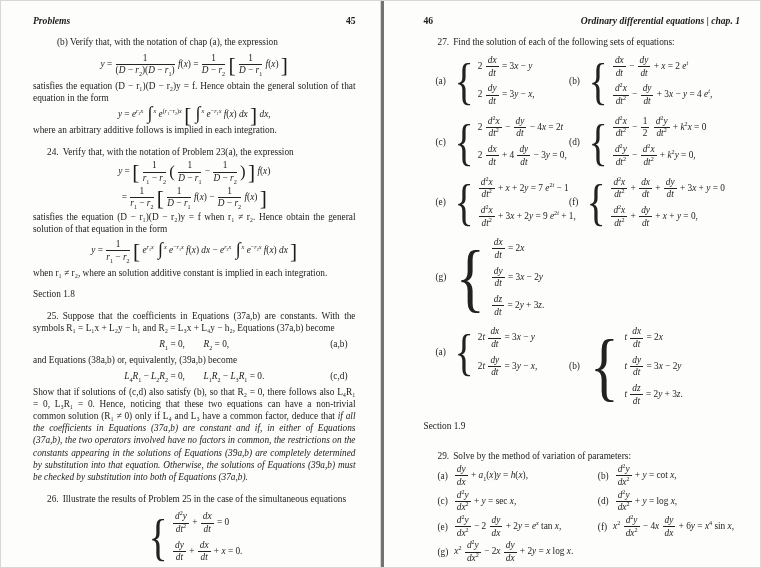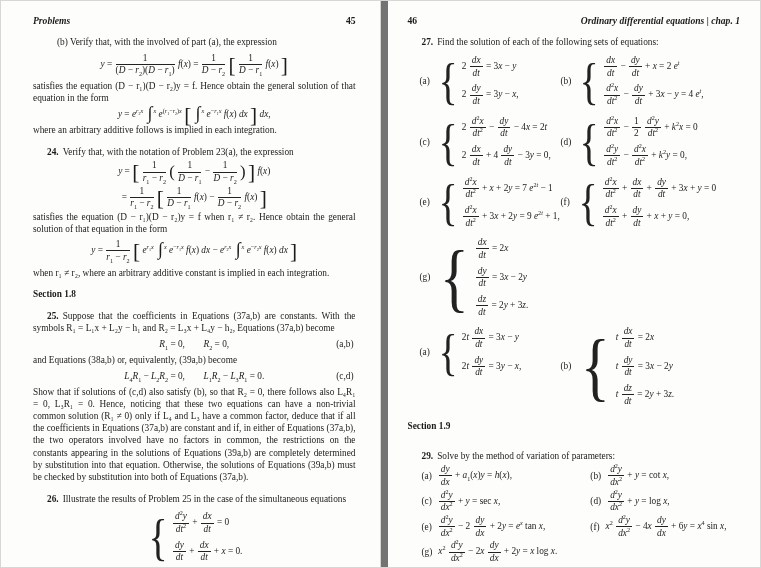--- a/index.html
+++ b/index.html
@@ -1,46 +1,46 @@
 <!DOCTYPE html>
 <html><head>
 <meta charset="utf-8">
 <style>
   html,body{margin:0;padding:0;background:#ededeb;}
   .spread{width:761px;height:568px;box-sizing:border-box;display:flex;background:#ffffff;
           border:1px solid #d7d7d5;overflow:hidden;}
   .page{box-sizing:border-box;width:50%;height:100%;background:#fdfdfb;overflow:hidden;
         font-family:"Liberation Serif",serif;font-size:9.3px;color:#1b1b1b;line-height:1.3;}
   .page-left{border-right:1px solid #d5d5d3;padding:14px 24px 0 32px;}
-  .page-right{border-left:7px solid #737373;padding:14px 20px 0 20px;}
+  .page-right{border-left:3px solid #737373;padding:14px 20px 0 40px;}
 
   .runhead{display:flex;justify-content:space-between;align-items:baseline;margin-bottom:9px;font-size:9.6px;}
   .rh-title{font-style:italic;font-weight:bold;}
   .rh-num{font-weight:bold;}
 
   p{margin:0 0 2px 0;text-align:justify;}
   .prob{margin-top:10px;text-indent:14px;}
   .pi-b{text-indent:24px;margin-top:2px;}
-  .pn{font-weight:bold;margin-right:4px;}
-  .sec-head{font-weight:bold;margin:9px 0 3px 0;}
-  .ital{}
+  .pn{font-weight:normal;margin-right:4px;}
+  .sec-head{font-weight:normal;margin:9px 0 3px 0;}
+  .ital{font-style:italic;}
 
   
   i{font-style:italic;}
   sup,sub{font-size:66%;line-height:0;}
   .fr{display:inline-block;vertical-align:middle;text-align:center;margin:0 1px;line-height:1.15;}
   .fr .nu{display:block;border-bottom:1px solid #222;padding:0 2px 0.5px 2px;}
   .fr .de{display:block;padding-top:0.5px;}
   .ig{font-size:1.95em;line-height:0;vertical-align:-0.12em;margin:0 1px 0 2px;}
   .bb{font-size:2.3em;line-height:0;vertical-align:middle;font-weight:300;}
   .bp{font-size:1.8em;line-height:0;vertical-align:middle;font-weight:300;}
 
   .deq{text-align:center;margin:4px 0;position:relative;white-space:nowrap;}
   .deq.small-gap{margin:2px 0;}
-  .eq-label{position:absolute;right:2px;top:50%;transform:translateY(-50%);}
+  .eq-label{position:absolute;right:8px;top:50%;transform:translateY(-50%);}
 
   
   .sys{display:flex;align-items:center;margin:2px 0;}
   .sys-label{margin-right:6px;}
   .sys-brace{line-height:0;transform:scaleX(0.8);transform-origin:50% 50%;font-weight:300;color:#222;margin-right:2px;}
   .b2{font-size:50px;}
   .b3{font-size:76px;}
   .sys-eqs{display:flex;flex-direction:column;}
   .sys-eq{margin:2.5px 0;white-space:nowrap;}
 
@@ -57,32 +57,32 @@
 <body>
 
 <div class="spread">
 
   <div class="page page-left">
     <div class="runhead">
       <span class="rh-title">Problems</span>
       <span class="rh-num">45</span>
     </div>
 
-    <p class="pi-b">(b) Verify that, with the involved of part (a), the expression</p>
+    <p class="pi-b">(b) Verify that, with the notation of chap (a), the expression</p>
     <div class="deq"><i>y</i> = <span class="fr"><span class="nu">1</span><span class="de">(<i>D</i> − <i>r</i><sub>2</sub>)(<i>D</i> − <i>r</i><sub>1</sub>)</span></span> <i>f</i>(<i>x</i>) = <span class="fr"><span class="nu">1</span><span class="de"><i>D</i> − <i>r</i><sub>2</sub></span></span> <span class="bb">[</span> <span class="fr"><span class="nu">1</span><span class="de"><i>D</i> − <i>r</i><sub>1</sub></span></span> <i>f</i>(<i>x</i>) <span class="bb">]</span></div>
     <p>satisfies the equation (D − r₁)(D − r₂)y = f. Hence obtain the general solution of that equation in the form</p>
     <div class="deq"><i>y</i> = <i>e</i><sup><i>r</i><sub>2</sub><i>x</i></sup> <span class="ig">∫</span><sup><i>x</i></sup> <i>e</i><sup>(<i>r</i><sub>1</sub>−<i>r</i><sub>2</sub>)<i>x</i></sup> <span class="bb">[</span> <span class="ig">∫</span><sup><i>x</i></sup> <i>e</i><sup>−<i>r</i><sub>1</sub><i>x</i></sup> <i>f</i>(<i>x</i>) <i>dx</i> <span class="bb">]</span> <i>dx</i>,</div>
     <p>where an arbitrary additive follows is implied in each integration.</p>
 
     <p class="prob"><b class="pn">24.</b><span>Verify that, with the notation of Problem 23(a), the expression</span></p>
     <div class="deq small-gap"><i>y</i> = <span class="bb">[</span> <span class="fr"><span class="nu">1</span><span class="de"><i>r</i><sub>1</sub> − <i>r</i><sub>2</sub></span></span> <span class="bp">(</span> <span class="fr"><span class="nu">1</span><span class="de"><i>D</i> − <i>r</i><sub>1</sub></span></span> − <span class="fr"><span class="nu">1</span><span class="de"><i>D</i> − <i>r</i><sub>2</sub></span></span> <span class="bp">)</span> <span class="bb">]</span> <i>f</i>(<i>x</i>)</div>
     <div class="deq small-gap">= <span class="fr"><span class="nu">1</span><span class="de"><i>r</i><sub>1</sub> − <i>r</i><sub>2</sub></span></span> <span class="bb">[</span> <span class="fr"><span class="nu">1</span><span class="de"><i>D</i> − <i>r</i><sub>1</sub></span></span> <i>f</i>(<i>x</i>) − <span class="fr"><span class="nu">1</span><span class="de"><i>D</i> − <i>r</i><sub>2</sub></span></span> <i>f</i>(<i>x</i>) <span class="bb">]</span></div>
     <p>satisfies the equation (D − r₁)(D − r₂)y = f when r₁ ≠ r₂. Hence obtain the general solution of that equation in the form</p>
     <div class="deq"><i>y</i> = <span class="fr"><span class="nu">1</span><span class="de"><i>r</i><sub>1</sub> − <i>r</i><sub>2</sub></span></span> <span class="bb">[</span> <i>e</i><sup><i>r</i><sub>1</sub><i>x</i></sup> <span class="ig">∫</span><sup><i>x</i></sup> <i>e</i><sup>−<i>r</i><sub>1</sub><i>x</i></sup> <i>f</i>(<i>x</i>) <i>dx</i> − <i>e</i><sup><i>r</i><sub>2</sub><i>x</i></sup> <span class="ig">∫</span><sup><i>x</i></sup> <i>e</i><sup>−<i>r</i><sub>2</sub><i>x</i></sup> <i>f</i>(<i>x</i>) <i>dx</i> <span class="bb">]</span></div>
-    <p>when r₁ ≠ r₂, where an arbitrary additive constant is implied in each integration.</p>
+    <p>when r₁ ≠ r₂, where an solution additive constant is implied in each integration.</p>
 
     <div class="sec-head">Section 1.8</div>
 
     <p class="prob"><b class="pn">25.</b><span>Suppose that the coefficients in Equations (37a,b) are constants. With the symbols R₁ = L₁x + L₂y − h₁ and R₂ = L₃x + L₄y − h₂, Equations (37a,b) become</span></p>
     <div class="deq">
       <span><i>R</i><sub>1</sub> = 0,  <i>R</i><sub>2</sub> = 0,</span>
       <span class="eq-label">(a,b)</span>
     </div>
     <p>and Equations (38a,b) or, equivalently, (39a,b) become</p>
     <div class="deq">

